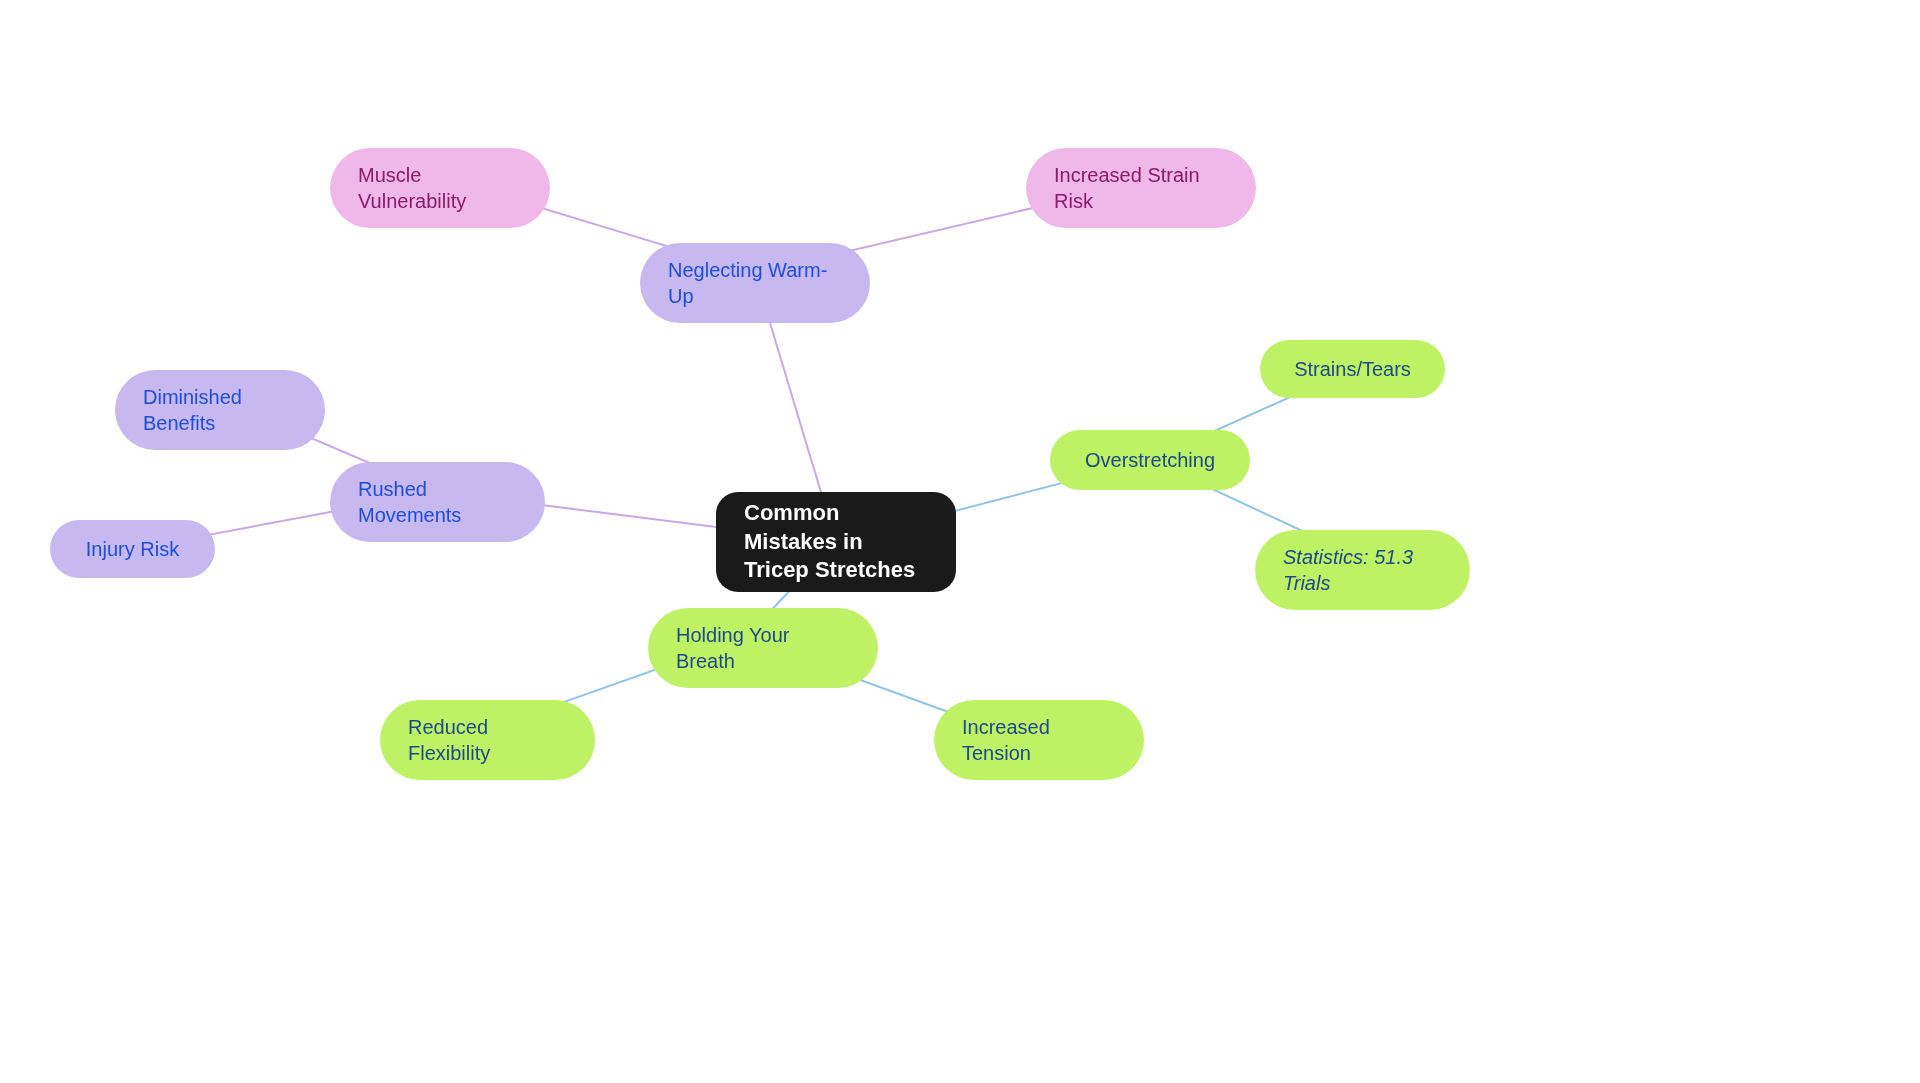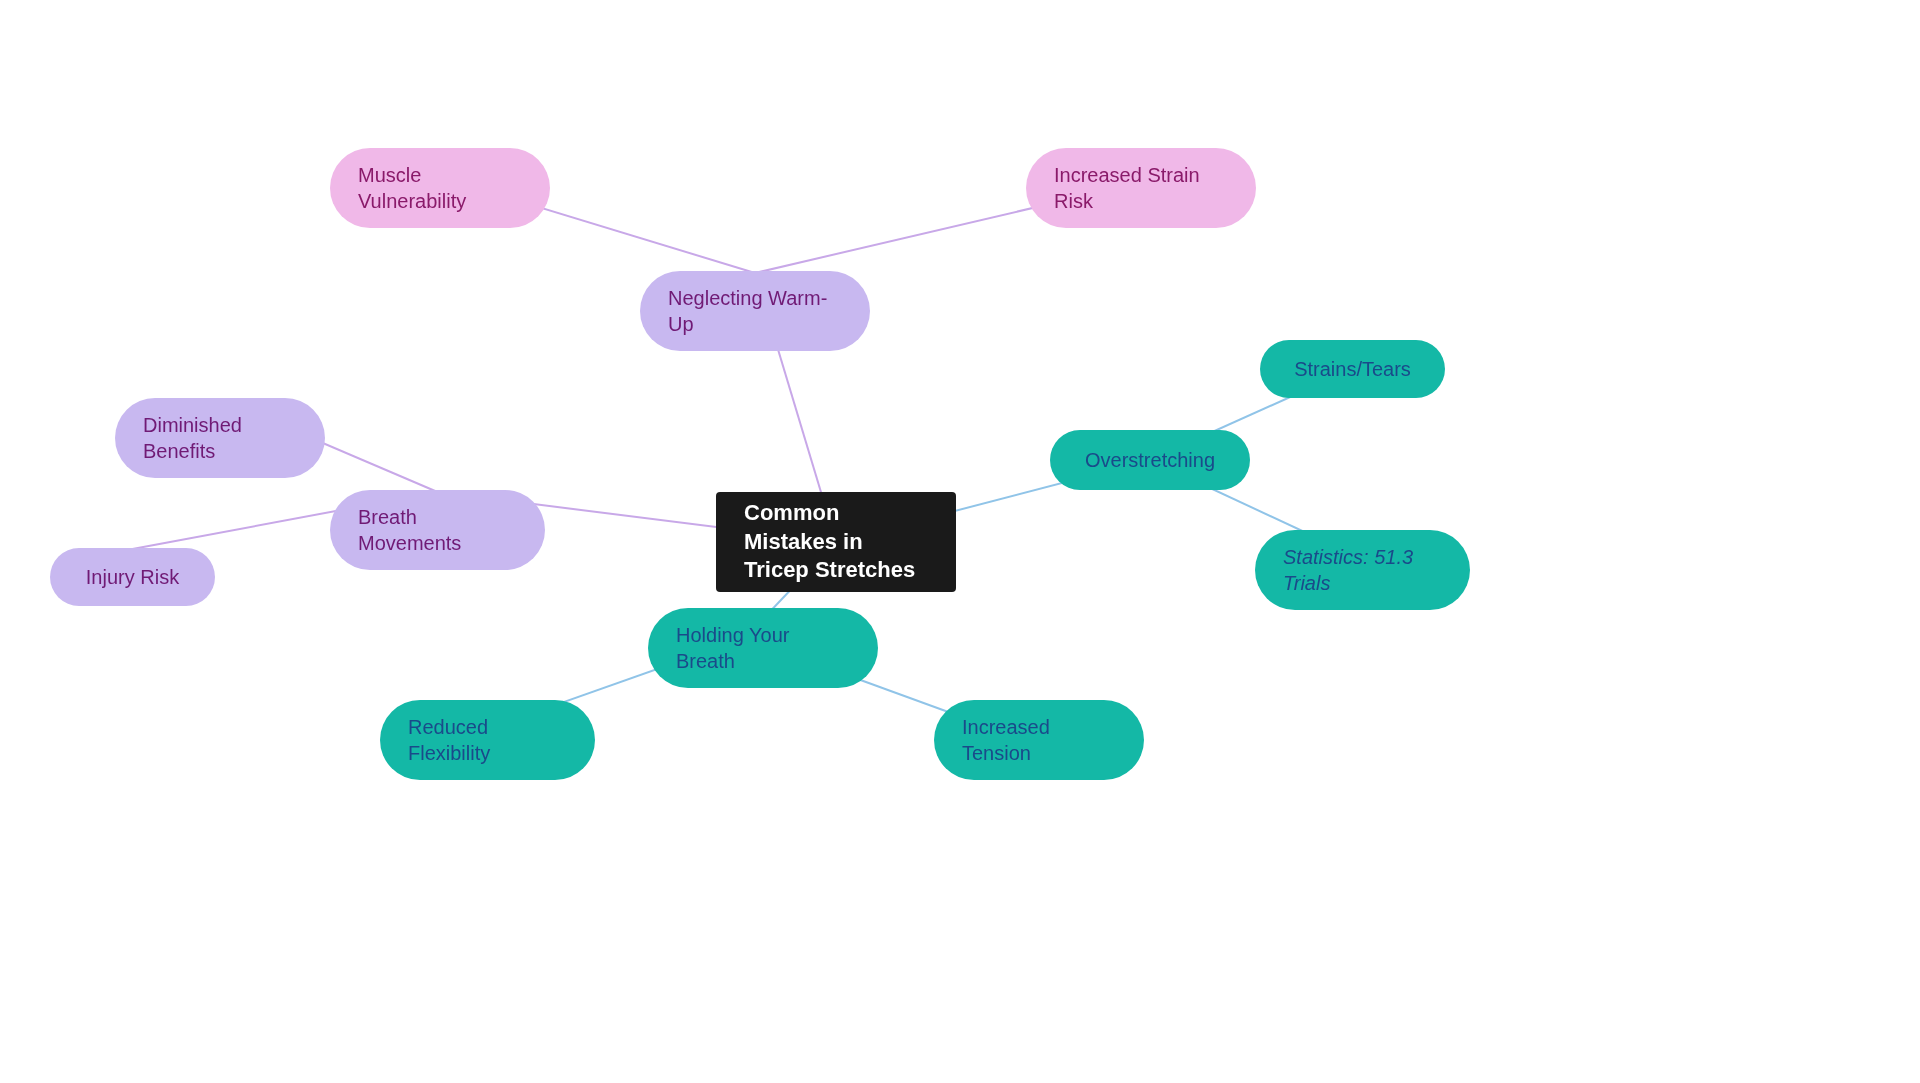--- a/index.html
+++ b/index.html
@@ -31,33 +31,32 @@
       padding: 14px 28px;
       cursor: default;
     }
     .node-center {
       background: #1a1a1a;
       color: #ffffff;
       font-size: 22px;
       font-weight: 600;
       width: 240px;
       height: 100px;
-      border-radius: 4px;
+      border-radius: 22px;
     }
     .node-purple {
       background: #c8b8f0;
-      color: #701a75;
-      margin-top: 28px;
+      color: #1d4ed8;
     }
     .node-pink {
       background: #f0b8e8;
       color: #8a1a6a;
     }
     .node-blue {
-      background: #14b8a6;
+      background: #bef264;
       color: #1a4a8a;
     }
   </style>
 </head>
 <body>
 
 <svg id="connections">
     <line x1="836" y1="542" x2="755" y2="273" stroke="#c8a8e8" stroke-width="2"></line>
     <line x1="755" y1="273" x2="440" y2="177" stroke="#c8a8e8" stroke-width="2"></line>
     <line x1="755" y1="273" x2="1165" y2="177" stroke="#c8a8e8" stroke-width="2"></line>
@@ -72,21 +71,21 @@
     <line x1="745" y1="638" x2="995" y2="729" stroke="#90c4e8" stroke-width="2"></line>
   </svg>
 
 <div class="node node-center" style="left: 716px; top: 492px;" id="node-center">
   <span>Common Mistakes in Tricep Stretches</span>
 </div>
 
 <div class="node node-purple" id="node-neglecting-warmup" style="left: 640px; top: 243px; width: 230px; min-height: 60px;">Neglecting Warm-Up</div>
 <div class="node node-pink" id="node-muscle-vulnerability" style="left: 330px; top: 148px; width: 220px; min-height: 58px;">Muscle Vulnerability</div>
 <div class="node node-pink" id="node-increased-strain-risk" style="left: 1026px; top: 148px; width: 230px; min-height: 58px;">Increased Strain Risk</div>
-<div class="node node-purple" id="node-rushed-movements" style="left: 330px; top: 462px; width: 215px; min-height: 60px;">Breath Movements</div>
+<div class="node node-purple" id="node-rushed-movements" style="left: 330px; top: 462px; width: 215px; min-height: 60px;">Rushed Movements</div>
 <div class="node node-purple" id="node-diminished-benefits" style="left: 115px; top: 370px; width: 210px; min-height: 58px;">Diminished Benefits</div>
 <div class="node node-purple" id="node-injury-risk" style="left: 50px; top: 520px; width: 165px; min-height: 58px;">Injury Risk</div>
 <div class="node node-blue" id="node-overstretching" style="left: 1050px; top: 430px; width: 200px; min-height: 60px;">Overstretching</div>
 <div class="node node-blue" id="node-strains-tears" style="left: 1260px; top: 340px; width: 185px; min-height: 58px;">Strains/Tears</div>
 <div class="node node-blue" id="node-statistics" style="left: 1255px; top: 530px; width: 215px; min-height: 58px; font-style: italic;">Statistics: 51.3 Trials</div>
 <div class="node node-blue" id="node-holding-breath" style="left: 648px; top: 608px; width: 230px; min-height: 60px;">Holding Your Breath</div>
 <div class="node node-blue" id="node-reduced-flexibility" style="left: 380px; top: 700px; width: 215px; min-height: 58px;">Reduced Flexibility</div>
 <div class="node node-blue" id="node-increased-tension" style="left: 934px; top: 700px; width: 210px; min-height: 58px;">Increased Tension</div>
 
 </body></html>

